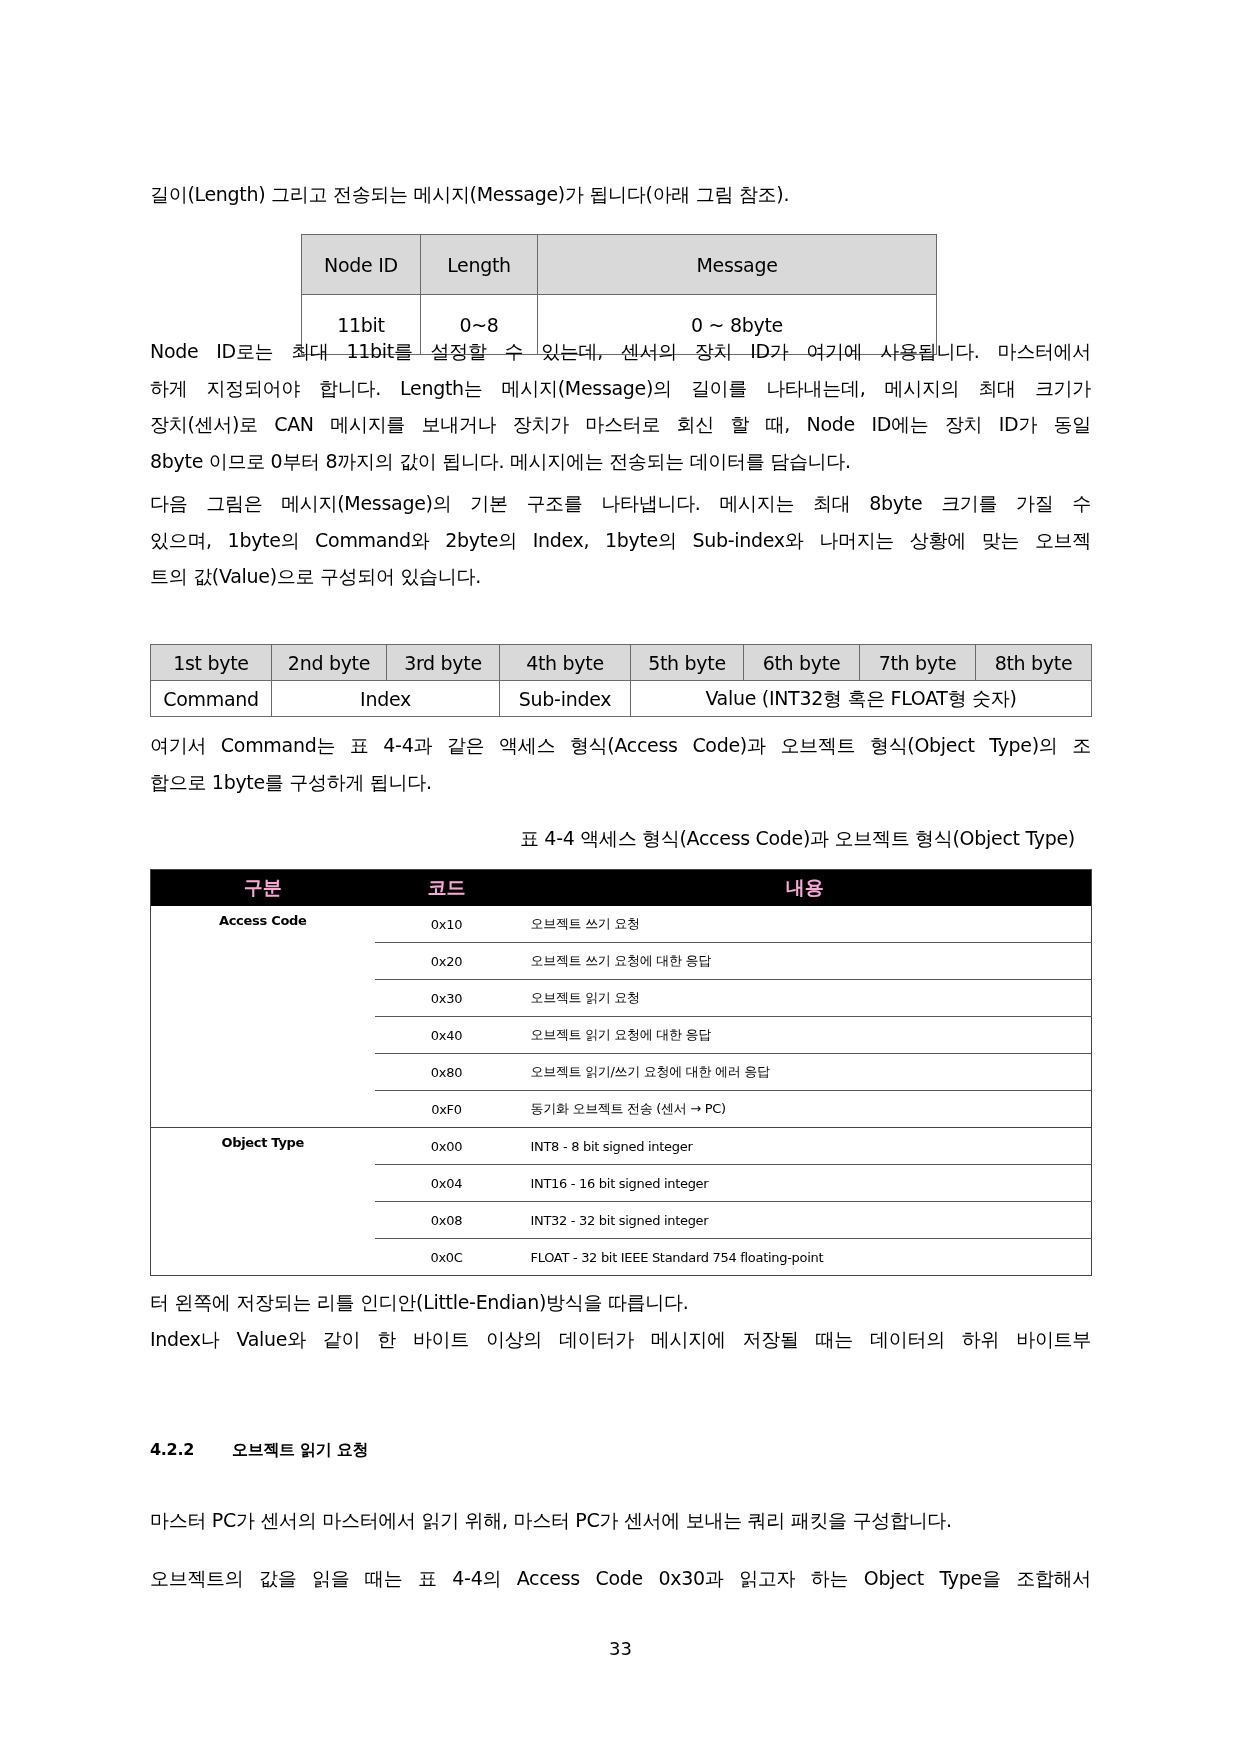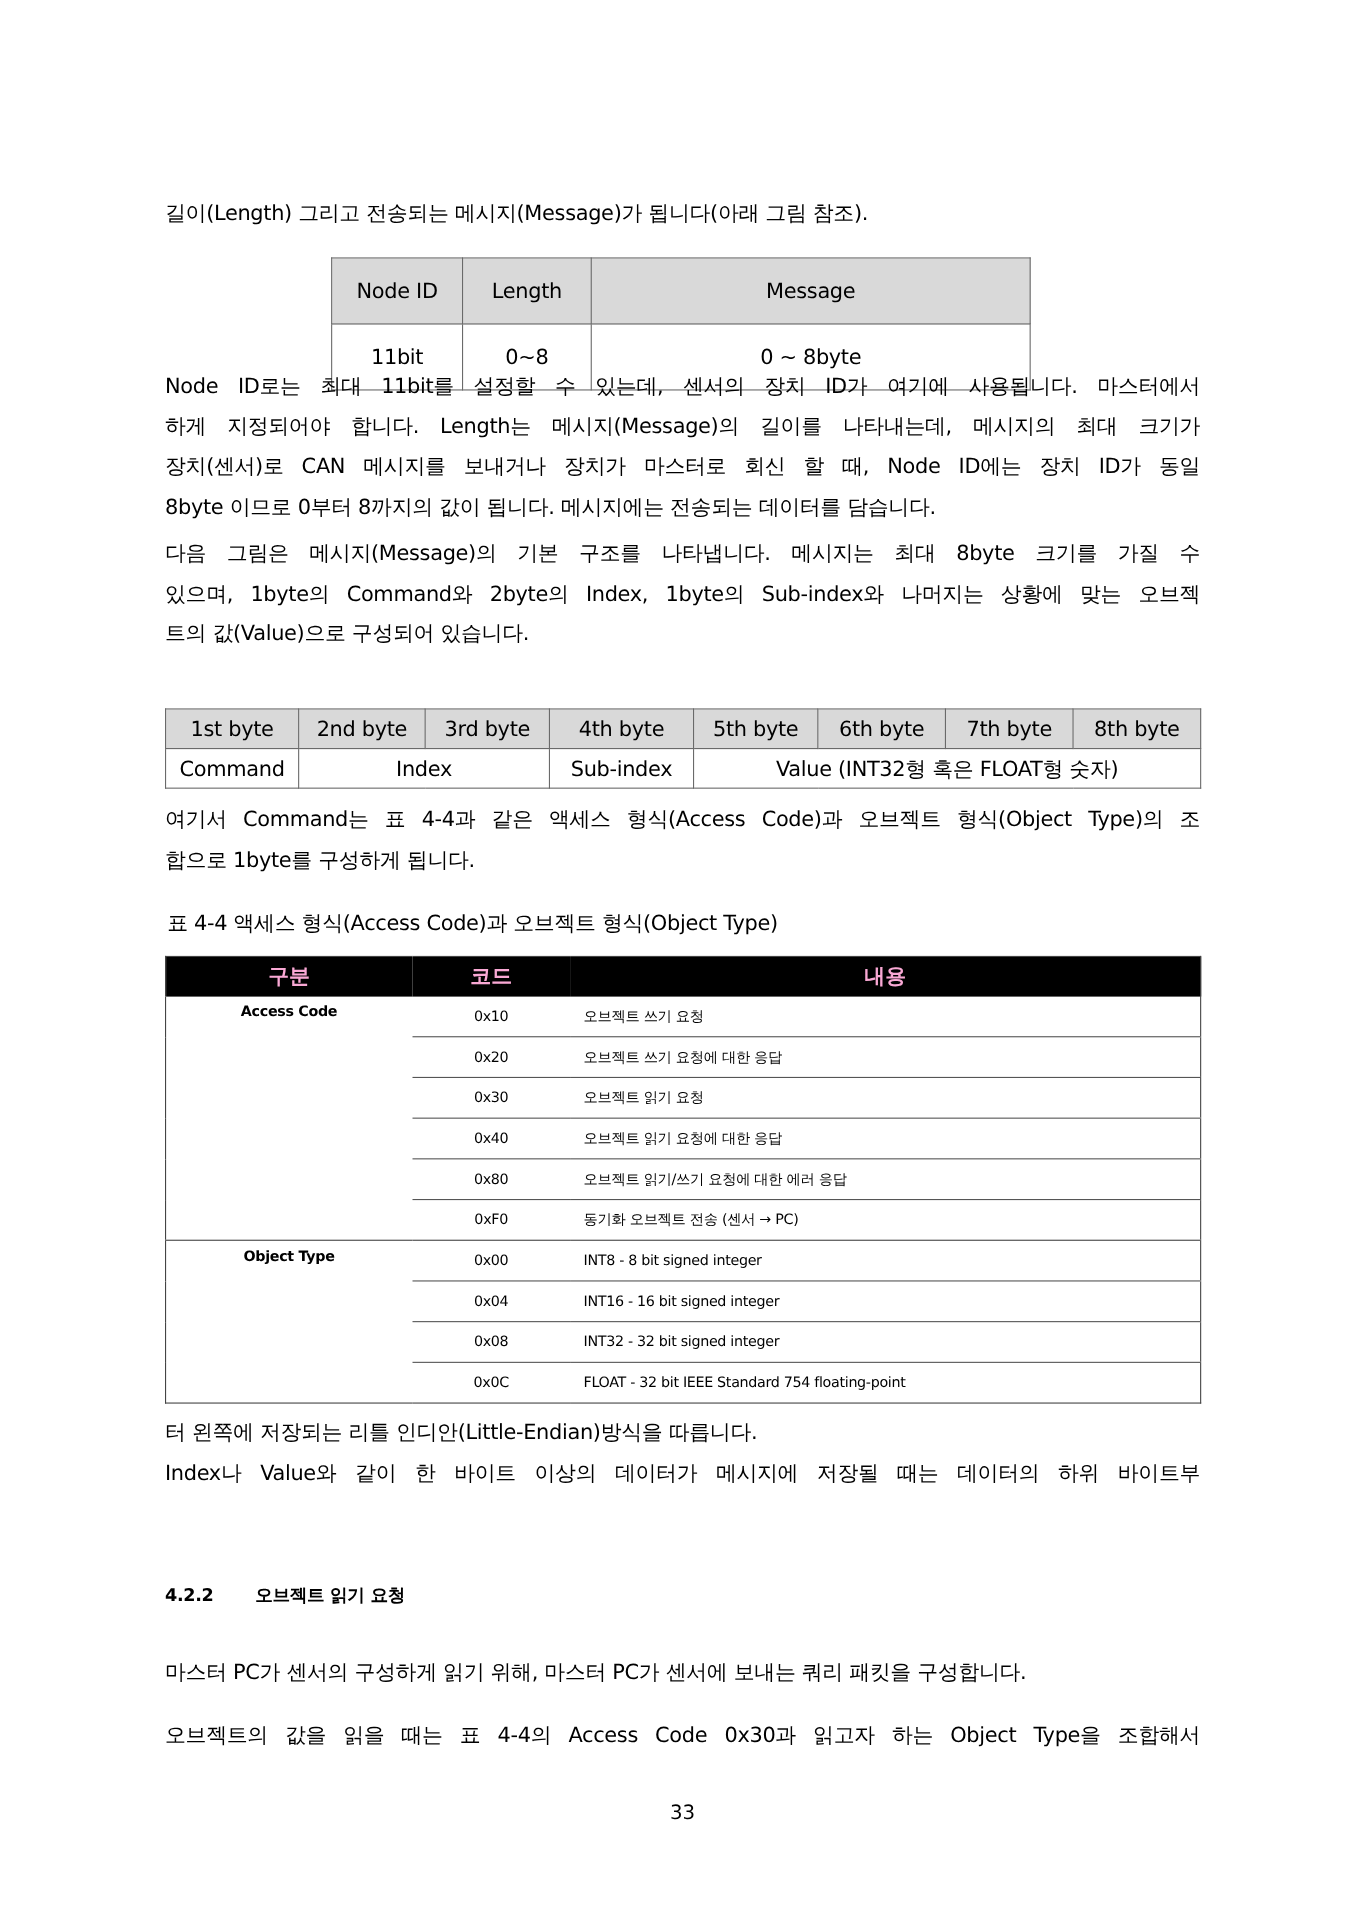--- a/index.html
+++ b/index.html
@@ -10,21 +10,21 @@
   }
   .page { position: absolute; left: 0; top: 0; width: 1241px; height: 1369px; }
   .para {
     position: absolute; left: 150px; width: 941px;
     line-height: 36.5px; font-size: 19px; letter-spacing: -0.3px;
     text-align: justify; text-align-last: left;
   }
   .para .line { display: block; white-space: nowrap; text-align: justify; text-align-last: justify; }
   .para .line.last { text-align-last: left; }
   .caption {
-    position: absolute; left: 152px; width: 941px; text-align: left;
+    position: absolute; left: 134px; width: 941px; text-align: right;
     font-size: 19px; letter-spacing: -0.3px;
   }
   table { border-collapse: collapse; position: absolute; table-layout: fixed; }
   .t1 { left: 301px; top: 234px; width: 635px; }
   .t1 td, .t1 th {
     border: 1.3px solid #6a6a6a; height: 35px; padding: 12px; text-align: center;
     font-size: 19px; font-weight: normal; letter-spacing: -0.3px;
   }
   .t1 th { background: #d9d9d9; }
   .t2 { left: 150px; top: 644px; width: 941px; }
@@ -190,21 +190,21 @@
   <div class="para" style="top:1284px;">
     <span class="line last">터 왼쪽에 저장되는 리틀 인디안(Little-Endian)방식을 따릅니다.</span>
     <span class="line">Index나 Value와 같이 한 바이트 이상의 데이터가 메시지에 저장될 때는 데이터의 하위 바이트부</span>
   </div>
 
   <div class="heading">
     <span class="num">4.2.2</span><span>오브젝트 읽기 요청</span>
   </div>
 
   <div class="para" style="top:1502px;">
-    <span class="line last">마스터 PC가 센서의 구성하게 읽기 위해, 마스터 PC가 센서에 보내는 쿼리 패킷을 구성합니다.</span>
+    <span class="line last">마스터 PC가 센서의 마스터에서 읽기 위해, 마스터 PC가 센서에 보내는 쿼리 패킷을 구성합니다.</span>
   </div>
 
   <div class="para" style="top:1560px;">
     <span class="line">오브젝트의 값을 읽을 때는 표 4-4의 Access Code 0x30과 읽고자 하는 Object Type을 조합해서</span>
   </div>
 
   <div class="pageno">33</div>
 </div>
 
 </body></html>

